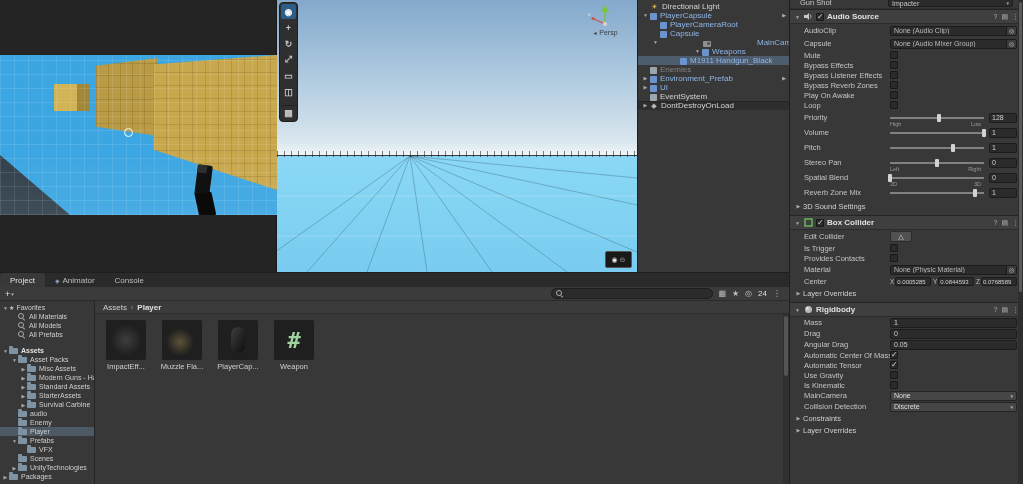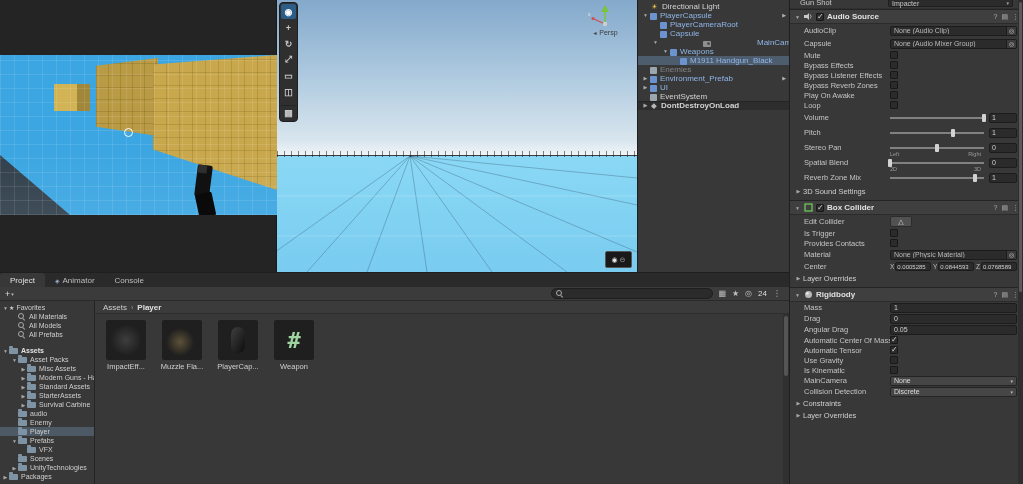--- a/index.html
+++ b/index.html
@@ -36,21 +36,21 @@
 .gizmo{position:absolute;right:8px;top:3px;width:48px;text-align:center}
 .persp{font-size:7px;color:#3a3a3a;margin-top:-2px}
 .persp .pico{font-size:5px;color:#3a3a3a}
 .cam-preview{position:absolute;right:5px;bottom:4px;width:27px;height:17px;background:#191919;border:1px solid #555;border-radius:2px;display:flex;align-items:center;justify-content:center;gap:2px;font-size:7px}
 .cam-preview .c1{color:#e8e8e8}.cam-preview .c2{color:#9a9a9a}
 
 
 .hierarchy{position:absolute;left:637px;top:0;width:152px;height:272px;background:#383838;border-left:1px solid #1f1f1f;padding-top:2px;overflow:hidden}
 .h-row{position:relative;height:9px;display:flex;align-items:flex-end;font-size:8px;line-height:9px;white-space:nowrap}
 .h-row.selected{background:#4e5d6d}
-.h-row.scene-head{background:#2d2d2d;border-top:1px solid #242424;font-weight:bold}
+.h-row.scene-head{background:#2d2d2d;border-top:1px solid #242424;font-weight:normal}
 .arr{width:9px;font-size:5px;color:#a8a8a8;text-align:center;flex:none}
 .ic{flex:none;margin-right:3px}
 .ic-cube{width:7px;height:7px;border-radius:1px;background:#9aa7b0}
 .ic-cube.prefab{background:#6b93cf}
 .ic-light{width:9px;height:9px;color:#ffd24d;font-size:7px;line-height:9px;text-align:center}
 .ic-cam{width:8px;height:6px;background:#8f8f8f;border-radius:1px;position:relative}
 .ic-cam::after{content:"";position:absolute;right:1px;top:1px;width:3px;height:3px;background:#4d4d4d;border-radius:50%}
 .ic-scn{width:8px;height:8px;color:#b5b5b5;font-size:7px;line-height:8px;text-align:center}
 .h-label{color:#d2d2d2}
 .h-label.prefab{color:#8fb6e8}
@@ -231,21 +231,21 @@
       <div class="h-row" style="padding-left: 13px;">
         <span class="arr"></span>
         <span class="ic ic-cube prefab"></span>
         <span class="h-label prefab">Capsule</span>
       </div>
       <div class="h-row" style="padding-left: 13px; gap: 43px;">
         <span class="arr">▼</span>
         <span class="ic ic-cam"></span>
         <span class="h-label prefab">MainCamera</span>
       </div>
-      <div class="h-row" style="padding-left: 23px;">
+      <div class="h-row" style="padding-left: 23px; margin-left: 32px;">
         <span class="arr">▼</span>
         <span class="ic ic-cube prefab"></span>
         <span class="h-label prefab">Weapons</span>
       </div>
       <div class="h-row selected" style="padding-left: 33px;">
         <span class="arr"></span>
         <span class="ic ic-cube prefab"></span>
         <span class="h-label prefab">M1911 Handgun_Black</span>
       </div>
       <div class="h-row" style="padding-left: 3px;">
@@ -348,20 +348,31 @@
           <div class="insp-row t-checkbox">
             <span class="insp-label">Play On Awake</span>
             <span class="insp-value">
               <span class="cb"></span>
             </span>
           </div>
           <div class="insp-row t-checkbox">
             <span class="insp-label">Loop</span>
             <span class="insp-value">
               <span class="cb"></span>
+            </span>
+          </div>
+          <div class="insp-row t-slider">
+            <span class="insp-label">Priority</span>
+            <span class="insp-value">
+              <span class="sl-track">
+                <span class="sl-thumb" style="left: calc(52% - 2px);"></span>
+              </span>
+              <span class="sl-val">128</span>
+              <span class="sl-sub min">High</span>
+              <span class="sl-sub max">Low</span>
             </span>
           </div>
           <div class="insp-row t-slider">
             <span class="insp-label">Volume</span>
             <span class="insp-value">
               <span class="sl-track">
                 <span class="sl-thumb" style="left: calc(100% - 2px);"></span>
               </span>
               <span class="sl-val">1</span>
             </span>

